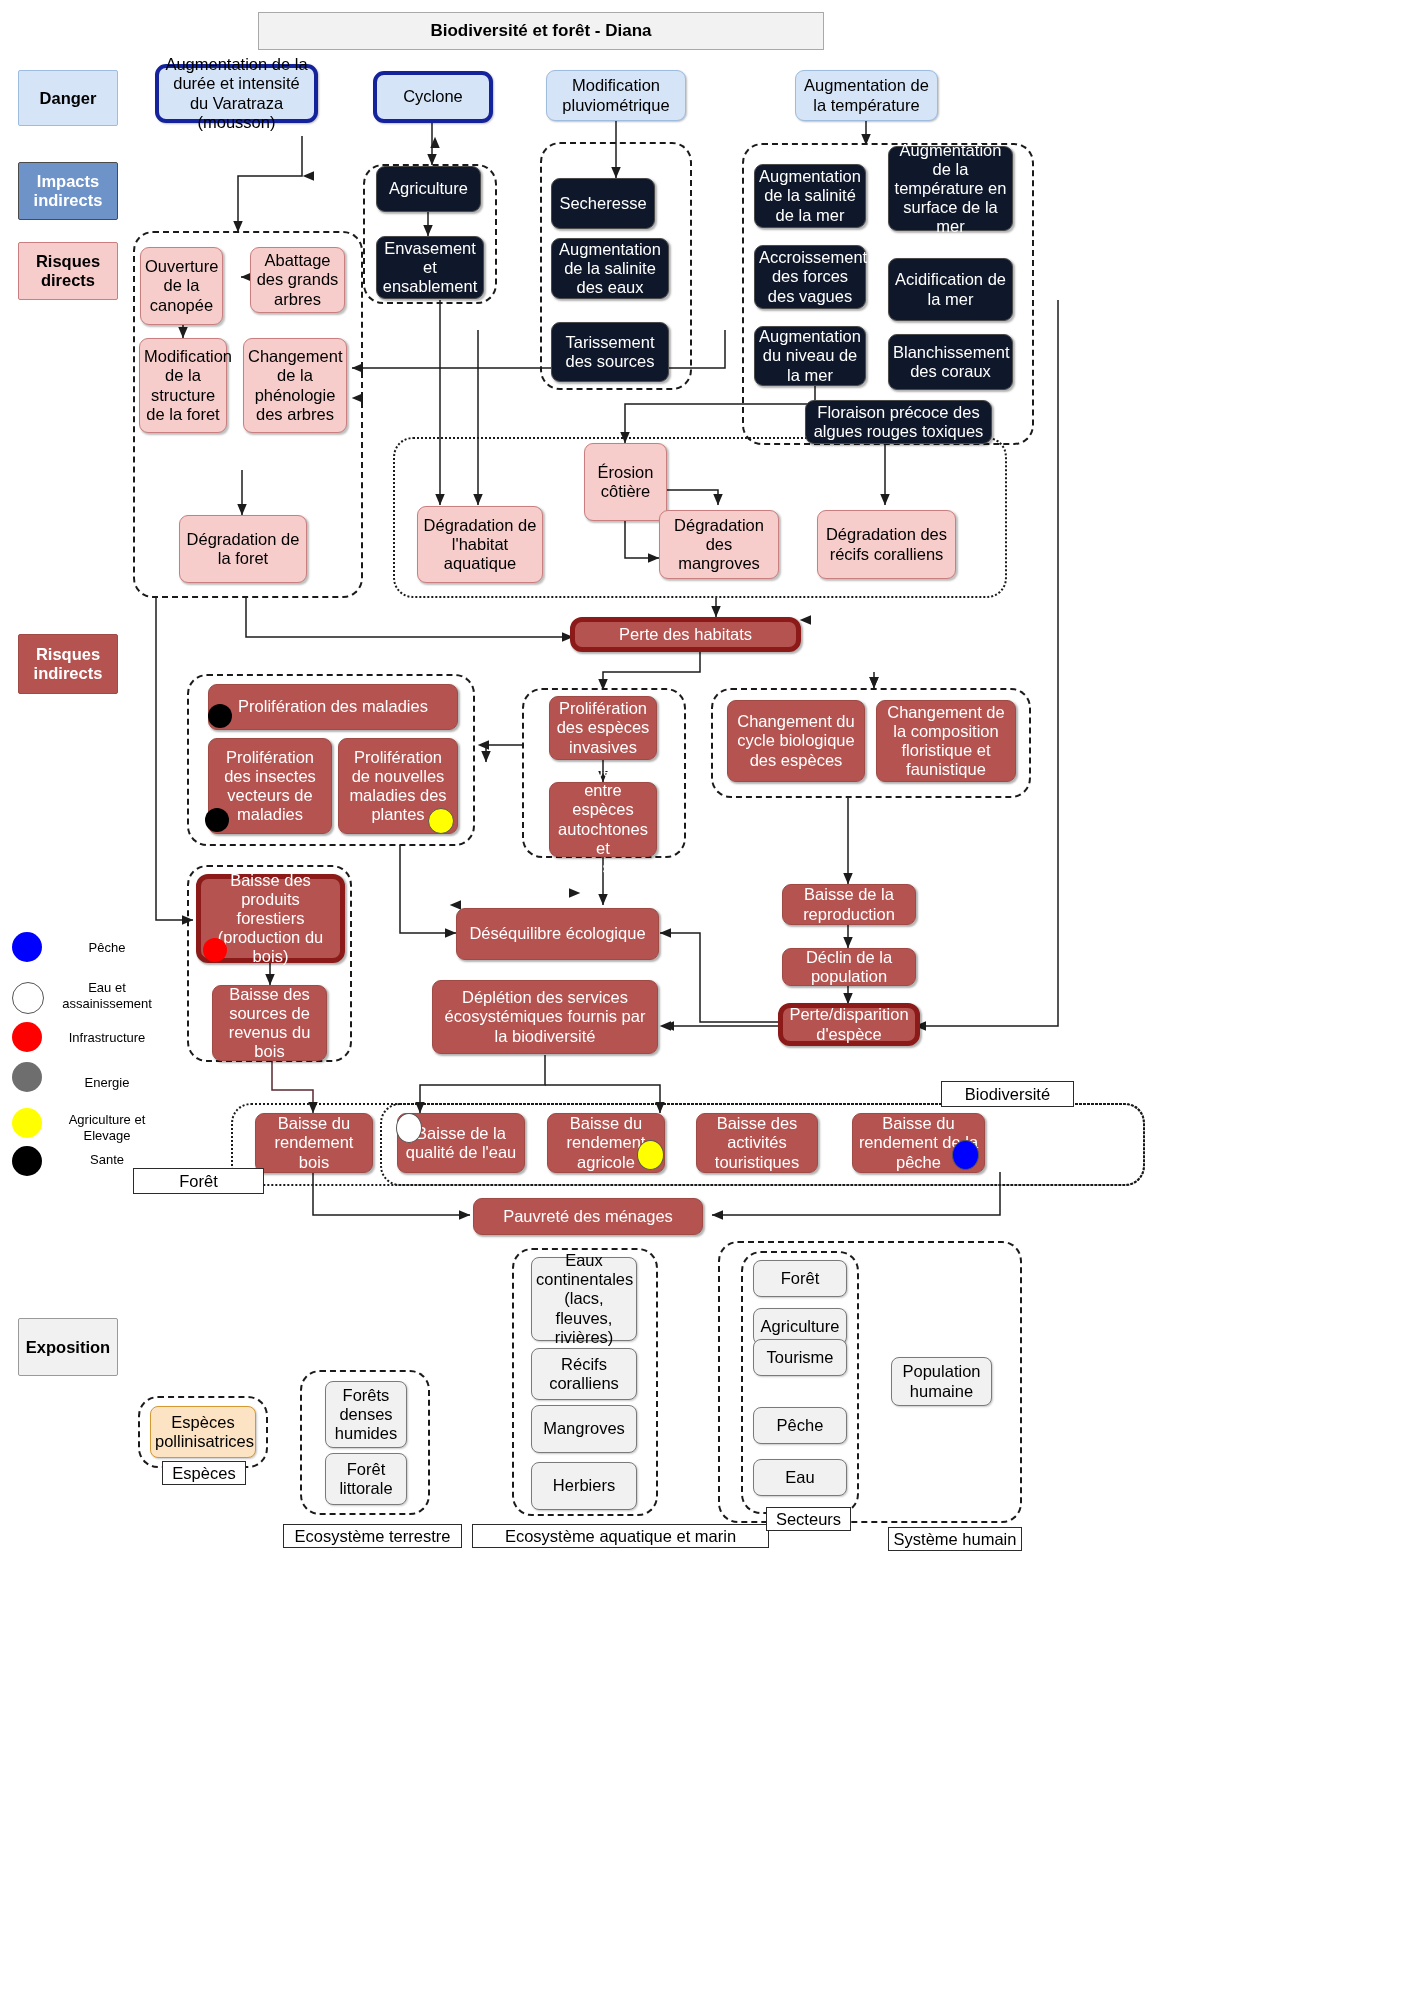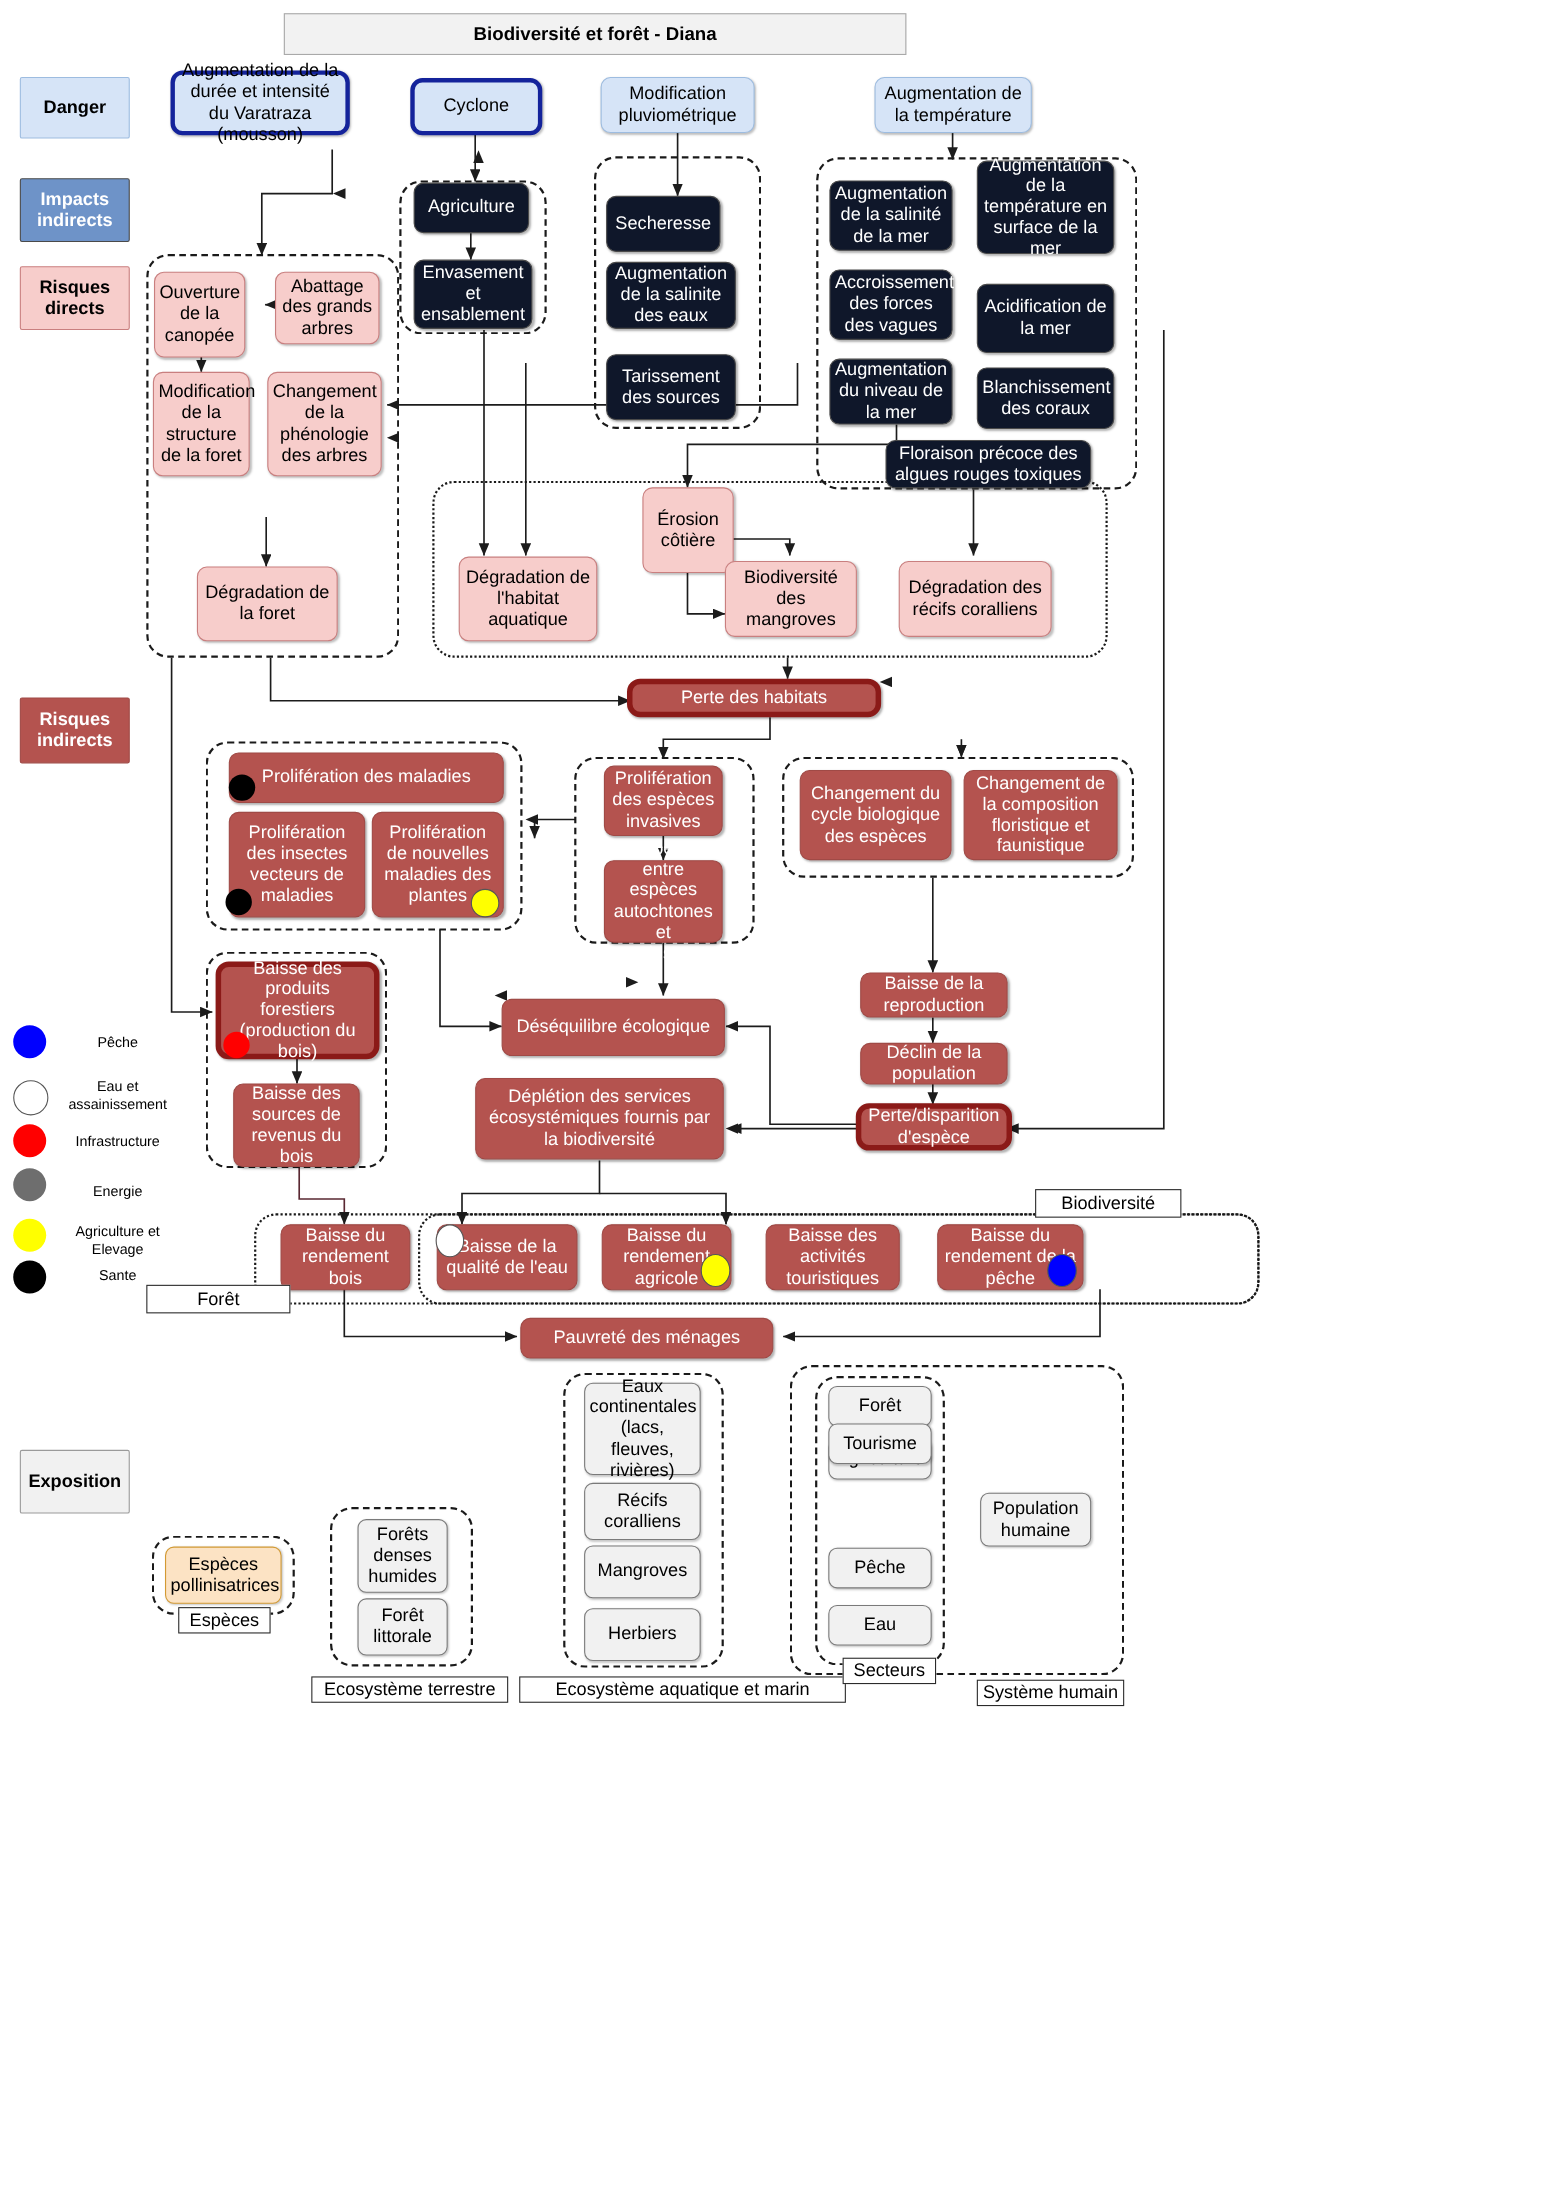--- a/index.html
+++ b/index.html
@@ -359,21 +359,21 @@
   <div class="node n-direct" style="left:179px;top:515px;width:128px;height:68px;">
     <span>Dégradation de la foret</span>
   </div>
   <div class="node n-direct" style="left:417px;top:506px;width:126px;height:77px;">
     <span>Dégradation de l'habitat aquatique</span>
   </div>
   <div class="node n-direct" style="left:584px;top:443px;width:83px;height:78px;">
     <span>Érosion côtière</span>
   </div>
   <div class="node n-direct" style="left:659px;top:510px;width:120px;height:69px;">
-    <span>Biodiversité des mangroves</span>
+    <span>Dégradation des mangroves</span>
   </div>
   <div class="node n-direct" style="left:817px;top:510px;width:139px;height:69px;">
     <span>Dégradation des récifs coralliens</span>
   </div>
 
   <div class="node n-indirect thick" style="left:570px;top:617px;width:231px;height:35px;">
     <span>Perte des habitats</span>
   </div>
 
   <div class="node n-indirect" style="left:208px;top:684px;width:250px;height:46px;">
@@ -502,21 +502,21 @@
   <div class="node n-expo" style="left:531px;top:1462px;width:106px;height:48px;">
     <span>Herbiers</span>
   </div>
 
   <div class="node n-expo" style="left:753px;top:1260px;width:94px;height:37px;">
     <span>Forêt</span>
   </div>
   <div class="node n-expo" style="left:753px;top:1308px;width:94px;height:37px;">
     <span>Agriculture</span>
   </div>
-  <div class="node n-expo" style="left:753px;top:1294px;width:94px;height:37px;">
+  <div class="node n-expo" style="left:753px;top:1339px;width:94px;height:37px;">
     <span>Tourisme</span>
   </div>
   <div class="node n-expo" style="left:753px;top:1407px;width:94px;height:37px;">
     <span>Pêche</span>
   </div>
   <div class="node n-expo" style="left:753px;top:1459px;width:94px;height:37px;">
     <span>Eau</span>
   </div>
 
   <div class="node n-expo" style="left:891px;top:1357px;width:101px;height:49px;">

